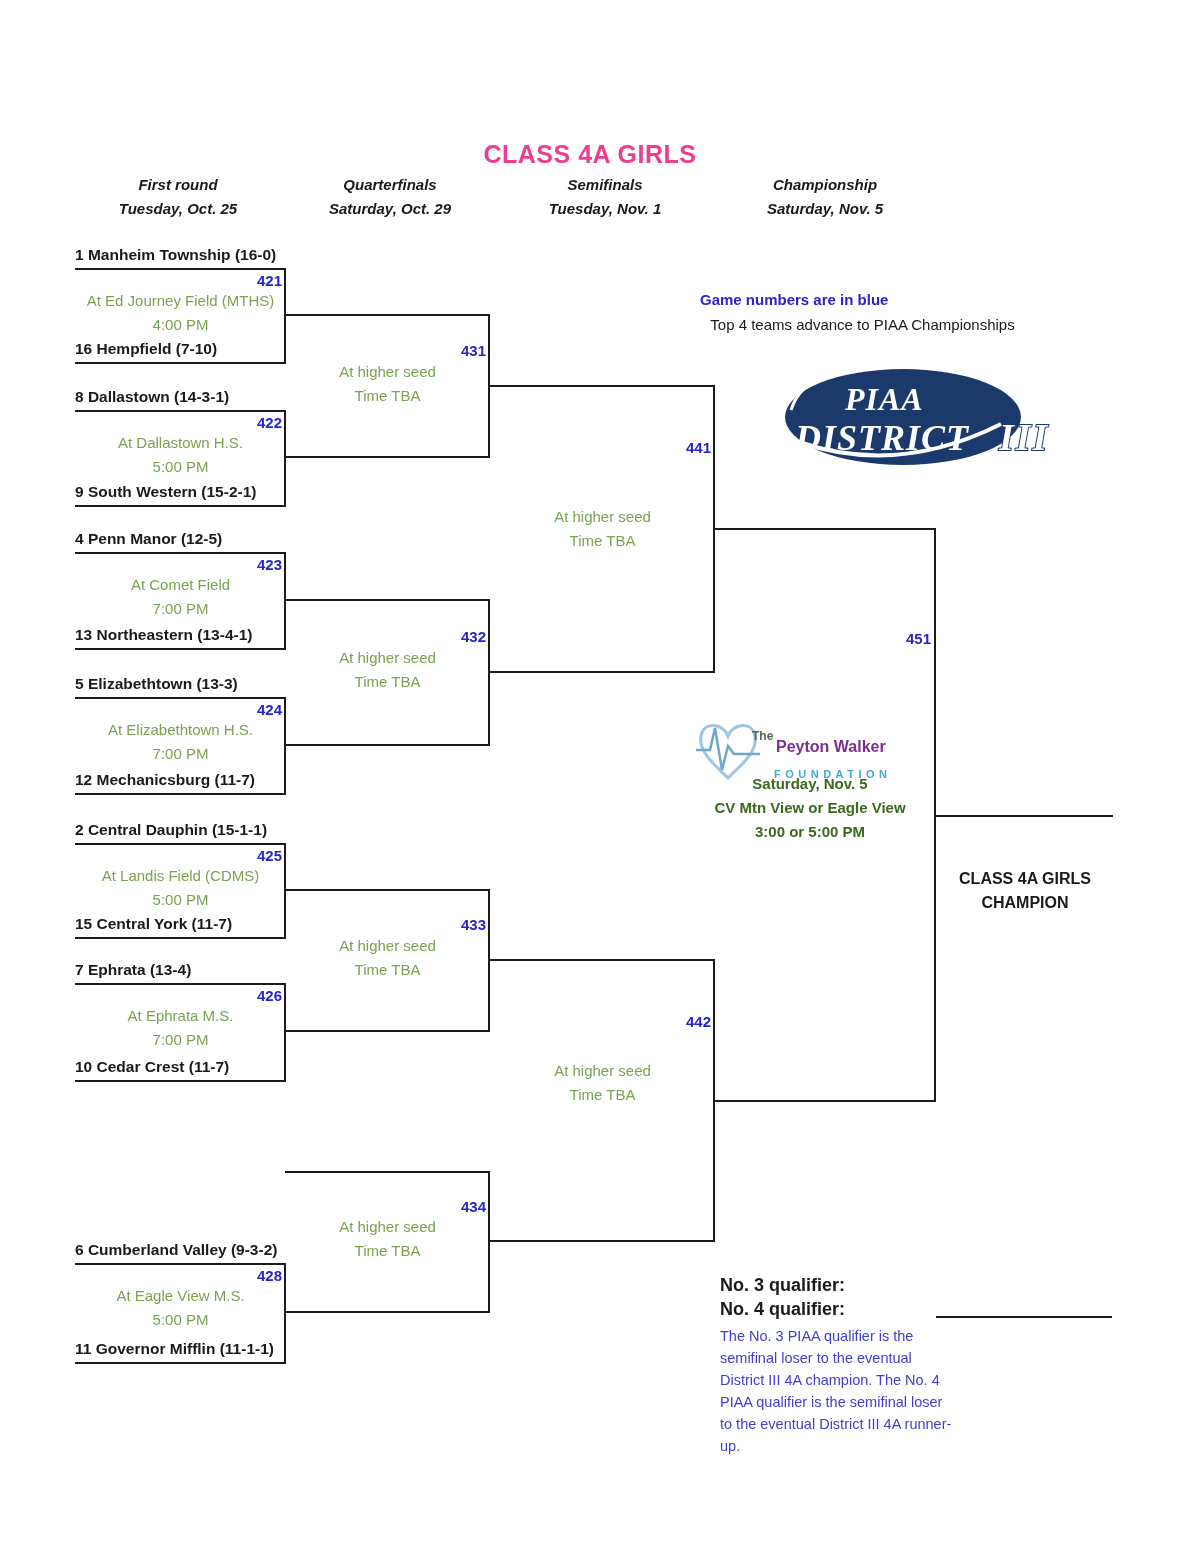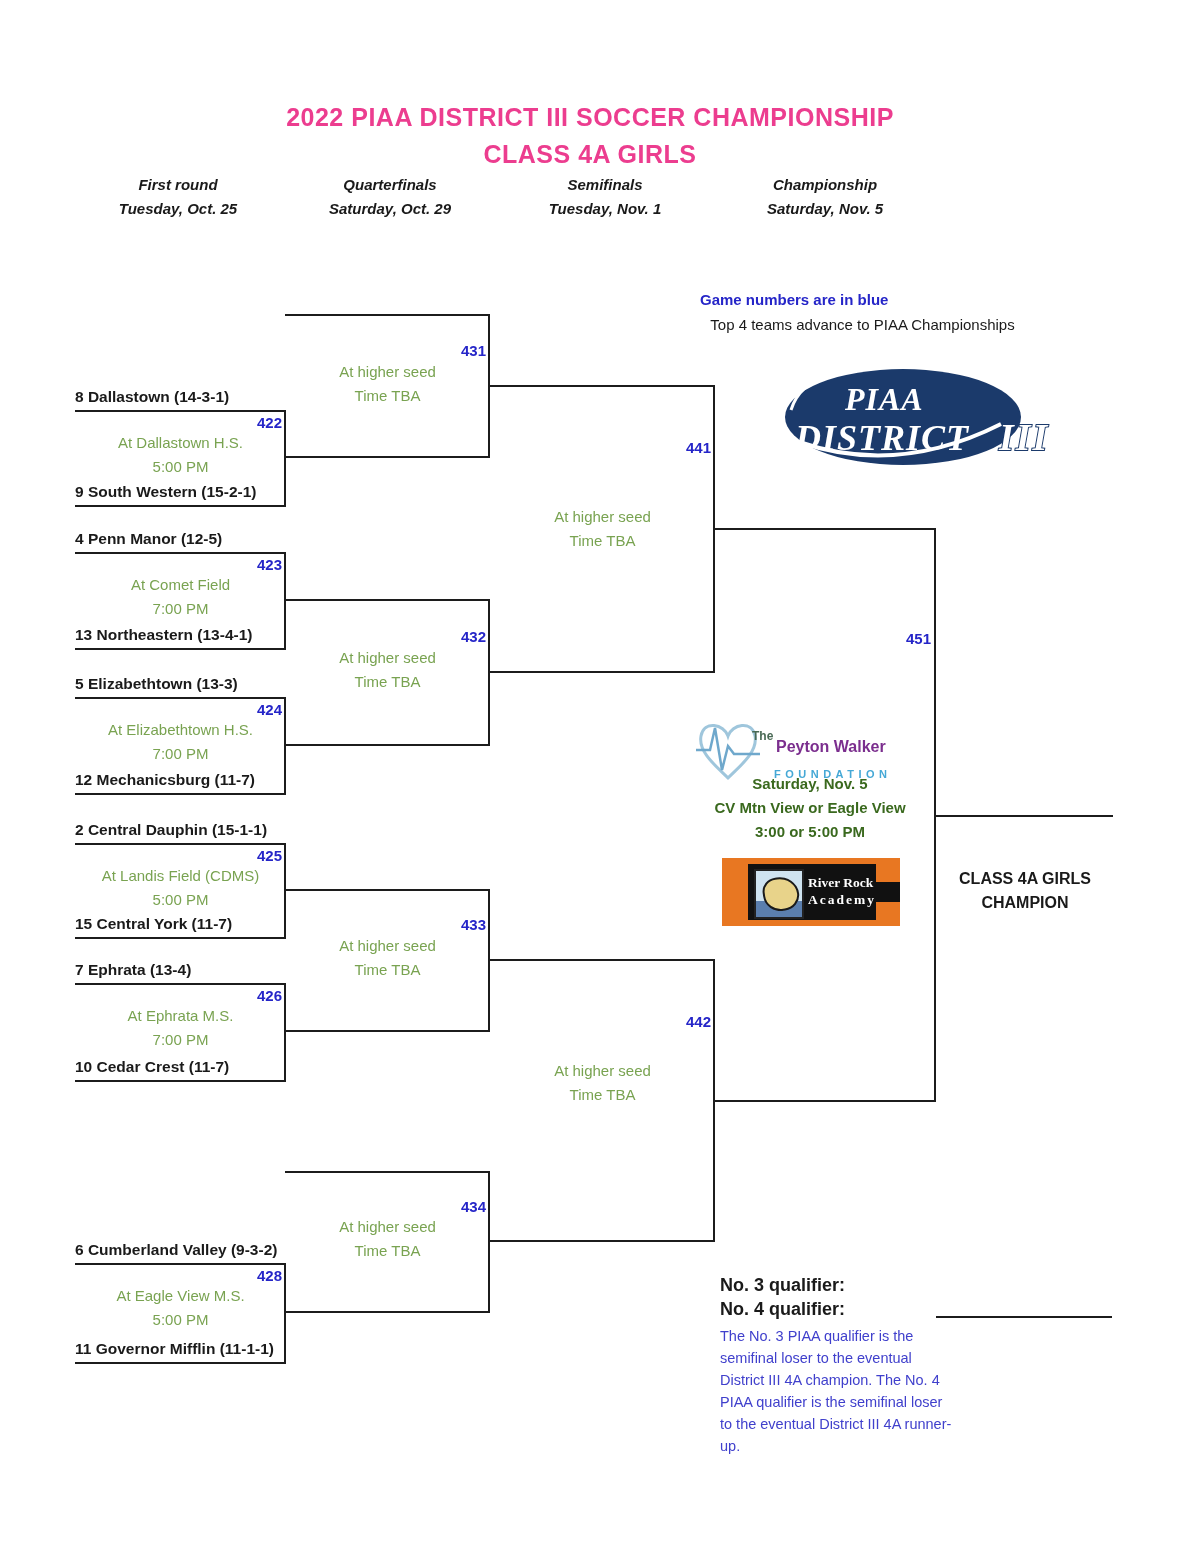--- a/index.html
+++ b/index.html
@@ -38,35 +38,44 @@
   .rr .pic{position:absolute;left:32px;top:11px;width:46px;height:46px;background:#cfe3f0;border:2px solid #222;}
   .rr .water{position:absolute;left:0;bottom:0;width:46px;height:16px;background:#5b7fae;}
   .rr .rock{position:absolute;left:7px;top:6px;width:32px;height:30px;background:#e8d38a;border:2px solid #1a1a1a;border-radius:40% 55% 45% 50%;transform:rotate(-8deg);}
   .rr .txt{position:absolute;left:86px;color:#ffffff;font-family:"Liberation Serif",serif;font-weight:bold;font-size:13.5px;white-space:nowrap;}
 </style>
 </head>
 <body>
 
 <div class="page">
 
-  <div class="title" style="top:103px">2022 PIAA DISTRICT III SOCCER CHAMPIONSHIP</div>
   <div class="title" style="top:140px">CLASS 4A GIRLS</div>
 
   <div class="colhead" style="left:78px;top:176px">First round</div>
   <div class="colhead" style="left:78px;top:200px">Tuesday, Oct. 25</div>
   <div class="colhead" style="left:290px;top:176px">Quarterfinals</div>
   <div class="colhead" style="left:290px;top:200px">Saturday, Oct. 29</div>
   <div class="colhead" style="left:505px;top:176px">Semifinals</div>
   <div class="colhead" style="left:505px;top:200px">Tuesday, Nov. 1</div>
   <div class="colhead" style="left:725px;top:176px">Championship</div>
   <div class="colhead" style="left:725px;top:200px">Saturday, Nov. 5</div>
 
   <div class="note-blue" style="left:700px;top:291px;width:325px">Game numbers are in blue</div>
   <div class="note-black" style="left:690px;top:316px;width:345px">Top 4 teams advance to PIAA Championships</div>
 
+  <div class="fr" style="top:246px;height:118px">
+    <div class="team top">1 Manheim Township (16-0)</div>
+    <div class="hline" style="top:22px;left:0;width:211px"></div>
+    <div class="vline" style="top:22px;left:209px;height:96px"></div>
+    <div class="gnum">421</div>
+    <div class="venue">At Ed Journey Field (MTHS)</div>
+    <div class="time">4:00 PM</div>
+    <div class="team" style="top:94px">16 Hempfield (7-10)</div>
+    <div class="hline" style="top:116px;left:0;width:211px"></div>
+  </div>
 
   <div class="fr" style="top:388px;height:119px">
     <div class="team top">8 Dallastown (14-3-1)</div>
     <div class="hline" style="top:22px;left:0;width:211px"></div>
     <div class="vline" style="top:22px;left:209px;height:97px"></div>
     <div class="gnum">422</div>
     <div class="venue">At Dallastown H.S.</div>
     <div class="time">5:00 PM</div>
     <div class="team" style="top:95px">9 South Western (15-2-1)</div>
     <div class="hline" style="top:117px;left:0;width:211px"></div>
@@ -207,24 +216,14 @@
   <div class="abs" style="left:696px;top:718px;width:64px;height:68px">
     <svg width="64" height="68" viewBox="0 0 64 68">
       <path d="M32 18 C 28 6, 8 2, 5 18 C 2 34, 20 48, 32 60 C 44 48, 62 34, 59 18 C 56 2, 36 6, 32 18 Z" fill="none" stroke="#9fc6dc" stroke-width="3"></path>
       <polyline points="0,32 14,32 19,10 26,52 32,28 38,36 64,36" fill="none" stroke="#6fa8cc" stroke-width="2.5"></polyline>
     </svg>
   </div>
   <div class="pw-the">The</div>
   <div class="pw-name">Peyton Walker</div>
   <div class="pw-found">FOUNDATION</div>
 
-  <div class="rr">
-    <div class="black"></div>
-    <div class="blackband"></div>
-    <div class="pic">
-      <div class="water"></div>
-      <div class="rock"></div>
-    </div>
-    <div class="txt" style="top:17px">River Rock</div>
-    <div class="txt" style="top:34px;letter-spacing:2px">Academy</div>
-  </div>
 
 </div>
 
 </body></html>

